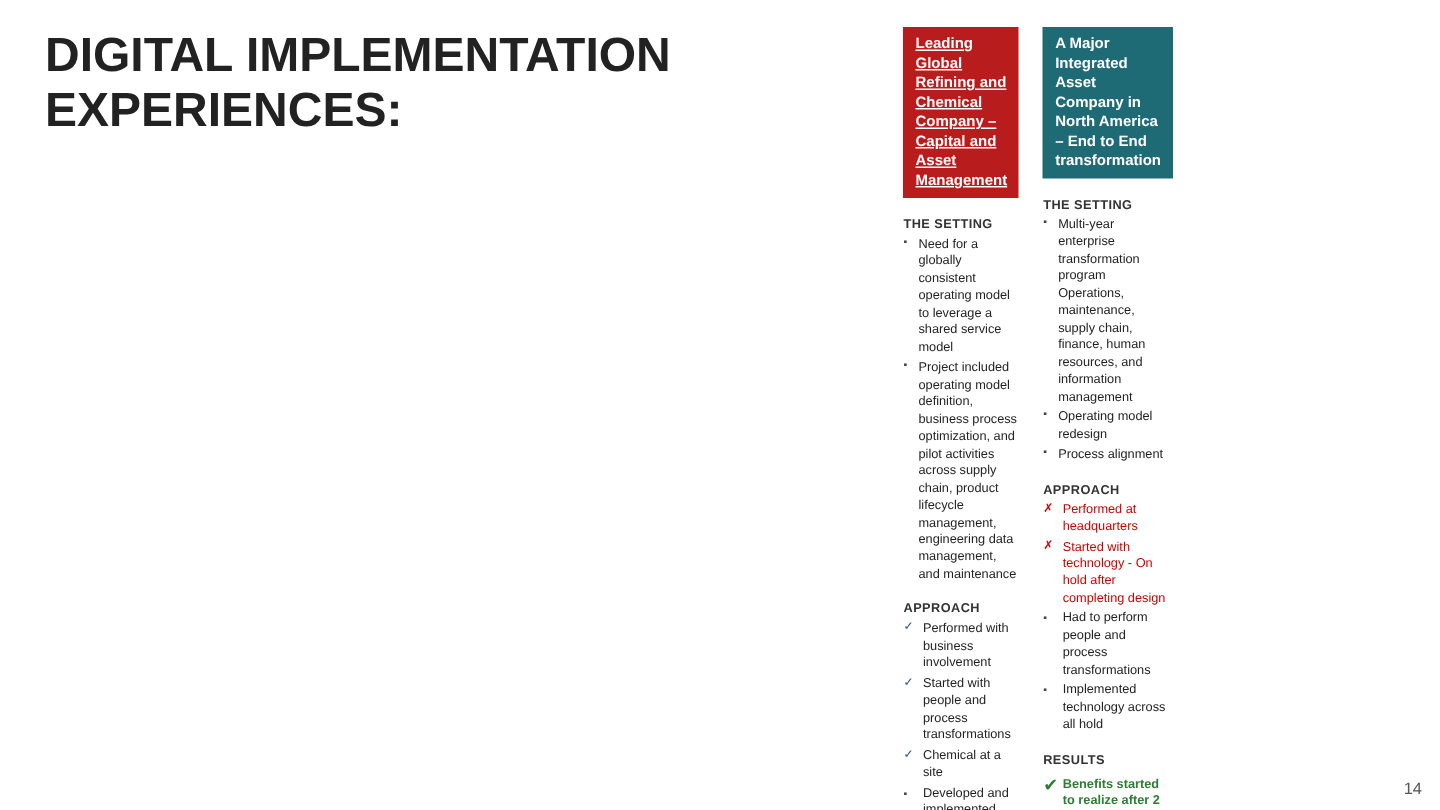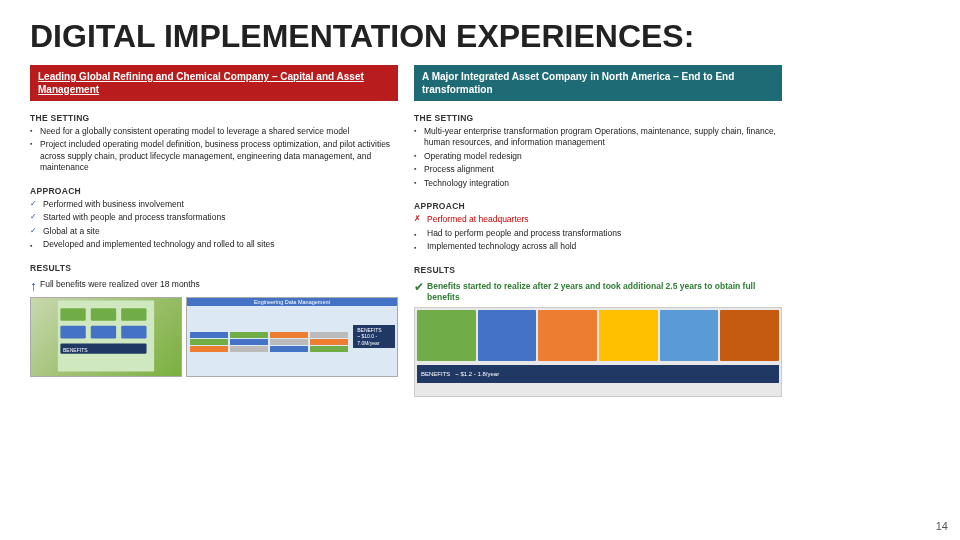--- a/index.html
+++ b/index.html
@@ -9,21 +9,21 @@
       background: #fff;
       font-family: Arial, sans-serif;
       overflow: hidden;
     }
 
     .page {
       width: 812px;
       height: 540px;
       padding: 18px 30px 10px 30px;
       display: flex;
-      flex-direction: column;
+      flex-direction: row;
     }
 
     .main-title {
       font-size: 32px;
       font-weight: bold;
       color: #222;
       line-height: 1.15;
       margin-bottom: 10px;
     }
 
@@ -355,21 +355,21 @@
       <div class="section-label">THE SETTING</div>
       <ul class="bullet-list">
         <li>Need for a globally consistent operating model to leverage a shared service model</li>
         <li>Project included operating model definition, business process optimization, and pilot activities across supply chain, product lifecycle management, engineering data management, and maintenance</li>
       </ul>
 
       <div class="section-label">APPROACH</div>
       <ul class="check-list">
         <li>Performed with business involvement</li>
         <li>Started with people and process transformations</li>
-        <li>Global at a site</li>
+        <li>Chemical at a site</li>
         <li class="bullet">Developed and implemented technology and rolled to all sites</li>
       </ul>
 
       <div class="section-label">RESULTS</div>
       <div class="results-row">
         <span class="arrow-up">↑</span>
         <span class="results-text">Full benefits were realized over 18 months</span>
       </div>
 
       <div class="left-images">
@@ -420,26 +420,26 @@
     </div>
 
     <div class="col">
       <div class="col-header teal">A Major Integrated Asset Company in North America – End to End transformation</div>
 
       <div class="section-label">THE SETTING</div>
       <ul class="bullet-list">
         <li>Multi-year enterprise transformation program Operations, maintenance, supply chain, finance, human resources, and information management</li>
         <li>Operating model redesign</li>
         <li>Process alignment</li>
-        <li>Technology integration</li>
       </ul>
 
       <div class="section-label">APPROACH</div>
       <ul class="cross-list">
         <li class="cross">Performed at headquarters</li>
+        <li class="cross">Started with technology - On hold after completing design</li>
         <li class="bullet">Had to perform people and process transformations</li>
         <li class="bullet">Implemented technology across all hold</li>
       </ul>
 
       <div class="section-label">RESULTS</div>
       <div class="results-row">
         <span class="arrow-check">✔</span>
         <span class="results-text green-bold">Benefits started to realize after 2 years and took additional 2.5 years to obtain full benefits</span>
       </div>
 

